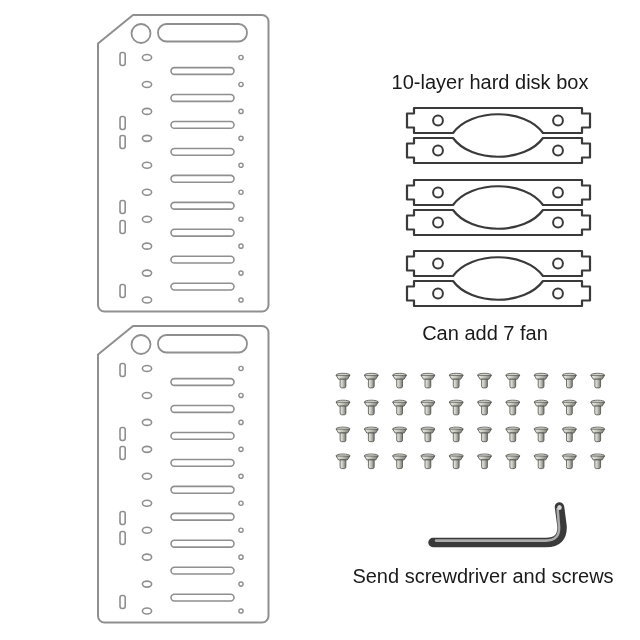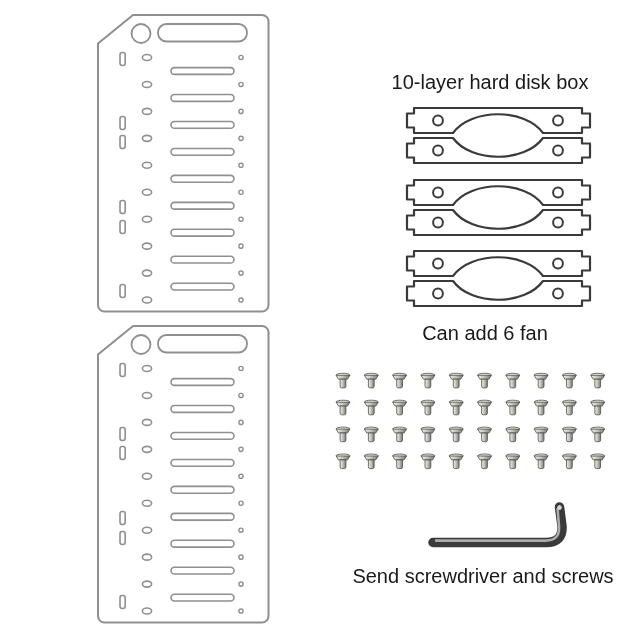--- a/index.html
+++ b/index.html
@@ -354,15 +354,15 @@
         </g>
       </g>
     <g id="screwdriver">
         <path d="M 433,542.5 L 546,542.5 Q 563,542.5 562,526 L 559.5,507" fill="none" stroke="#3a3a3a" stroke-width="9.5" stroke-linecap="round" stroke-linejoin="round"></path>
         <path d="M 436,540.6 L 546,540.6 Q 560,540.6 559,526 L 557.6,509" fill="none" stroke="#ababab" stroke-width="2.6" stroke-linecap="round"></path>
         <ellipse cx="559.5" cy="507.5" rx="2.2" ry="2.6" fill="#d6d6d6"></ellipse>
       </g>
   </svg>
 
   <div class="label title">10-layer hard disk box</div>
-  <div class="label fan-note">Can add 6 fan</div>
+  <div class="label fan-note">Can add 7 fan</div>
   <div class="label accessories-note">Send screwdriver and screws</div>
 </div>
 
 </body></html>

